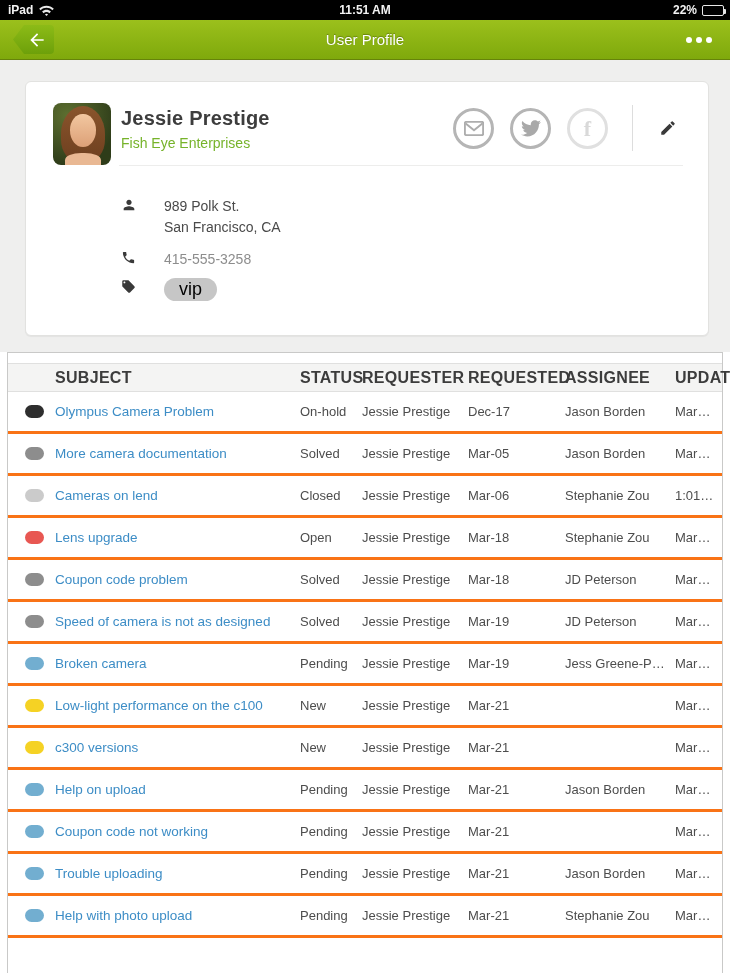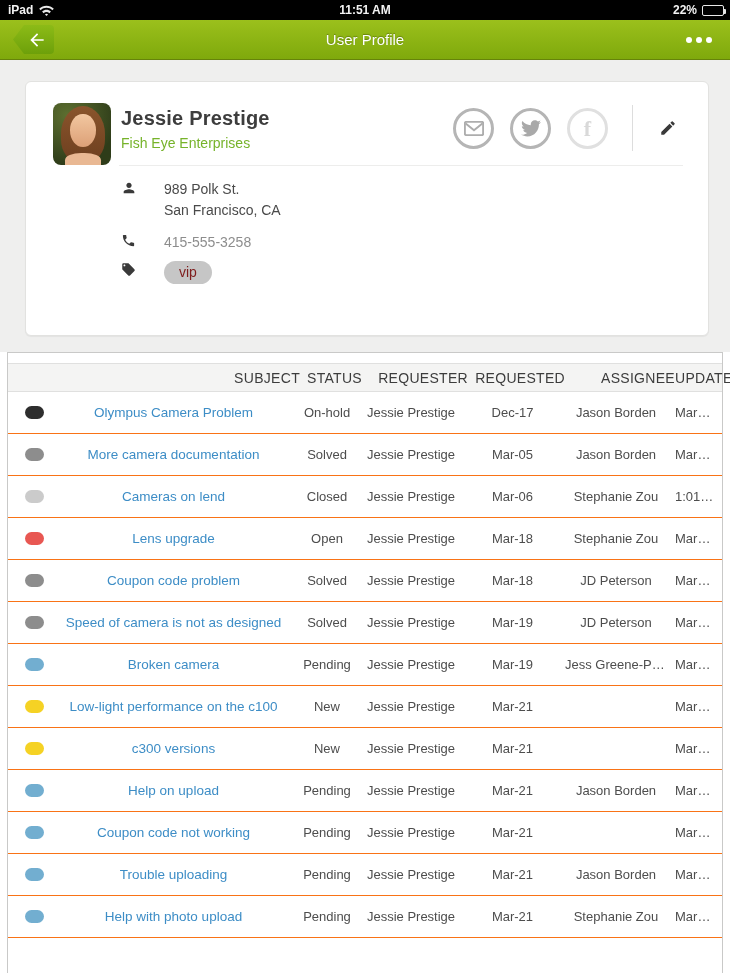--- a/index.html
+++ b/index.html
@@ -52,34 +52,34 @@
   .fb-letter { font-family:"Liberation Serif", serif; font-size:22px; font-weight:bold; color:#d9d9d9; margin-top:2px; }
   .v-div { width:1px; height:46px; background:#ddd; margin:0 20px 0 24px; }
   .edit-button { width:30px; height:30px; display:flex; align-items:center; justify-content:center; cursor:pointer; }
   .head-divider { border-top:1px solid #ededec; margin:0 25px 0 93px; }
 
   .contact { padding-left:95px; }
   .c-row { display:flex; align-items:flex-start; }
   .c-icon { width:43px; flex:0 0 auto; padding-top:1px; }
   .c-text { font-size:14px; color:#8d8d8d; line-height:21px; }
   .c-text.dark { color:#4a4a4a; }
-  .row-address { margin-top:13px; }
+  .row-address { margin-top:30px; }
   .row-phone { margin-top:11px; }
   .row-tz { margin-top:8px; }
   .row-tag { margin-top:8px; }
-  .tag-pill { display:inline-block; background:#c6c6c6; color:#7f1d1d; font-size:14px;
+  .tag-pill { display:inline-block; background:#c6c6c6; color:#000000; font-size:18px;
     padding:3px 15px 4px; border-radius:12px; line-height:16px; }
 
   
   .table-wrap { height:621px; margin:0 7px; background:#fff;
     border:1px solid #c9c9c8; border-bottom:none; padding-top:10px; }
   .tgrid { display:grid; grid-template-columns:47px 245px 62px 106px 97px 110px auto; align-items:center; }
   .thead { height:29px; background:#f4f4f3; border-top:1px solid #e0e0df; border-bottom:1px solid #e0e0df; }
-  .thead span { font-size:14px; font-weight:normal; color:#3c3c3c; letter-spacing:.3px;text-align:right; }
-  .trow { height:42px; border-bottom:1px solid #f97316; cursor:pointer;text-align:center; }
+  .thead span { font-size:16px; font-weight:bold; color:#3c3c3c; letter-spacing:.3px; }
+  .trow { height:42px; border-bottom:3px solid #f97316; cursor:pointer; }
   .cell { font-size:13px; color:#4d4d4d; white-space:nowrap; overflow:hidden; text-overflow:ellipsis; padding-right:8px; }
   .dot-cell { padding-left:17px; }
   .status-dot { display:block; width:19px; height:13px; border-radius:7px; background:#999; }
   .subject-cell a { color:#3d8dc6; text-decoration:none; font-size:13.5px; }
 </style>
 </head>
 <body>
 
 <div class="screen">
 

